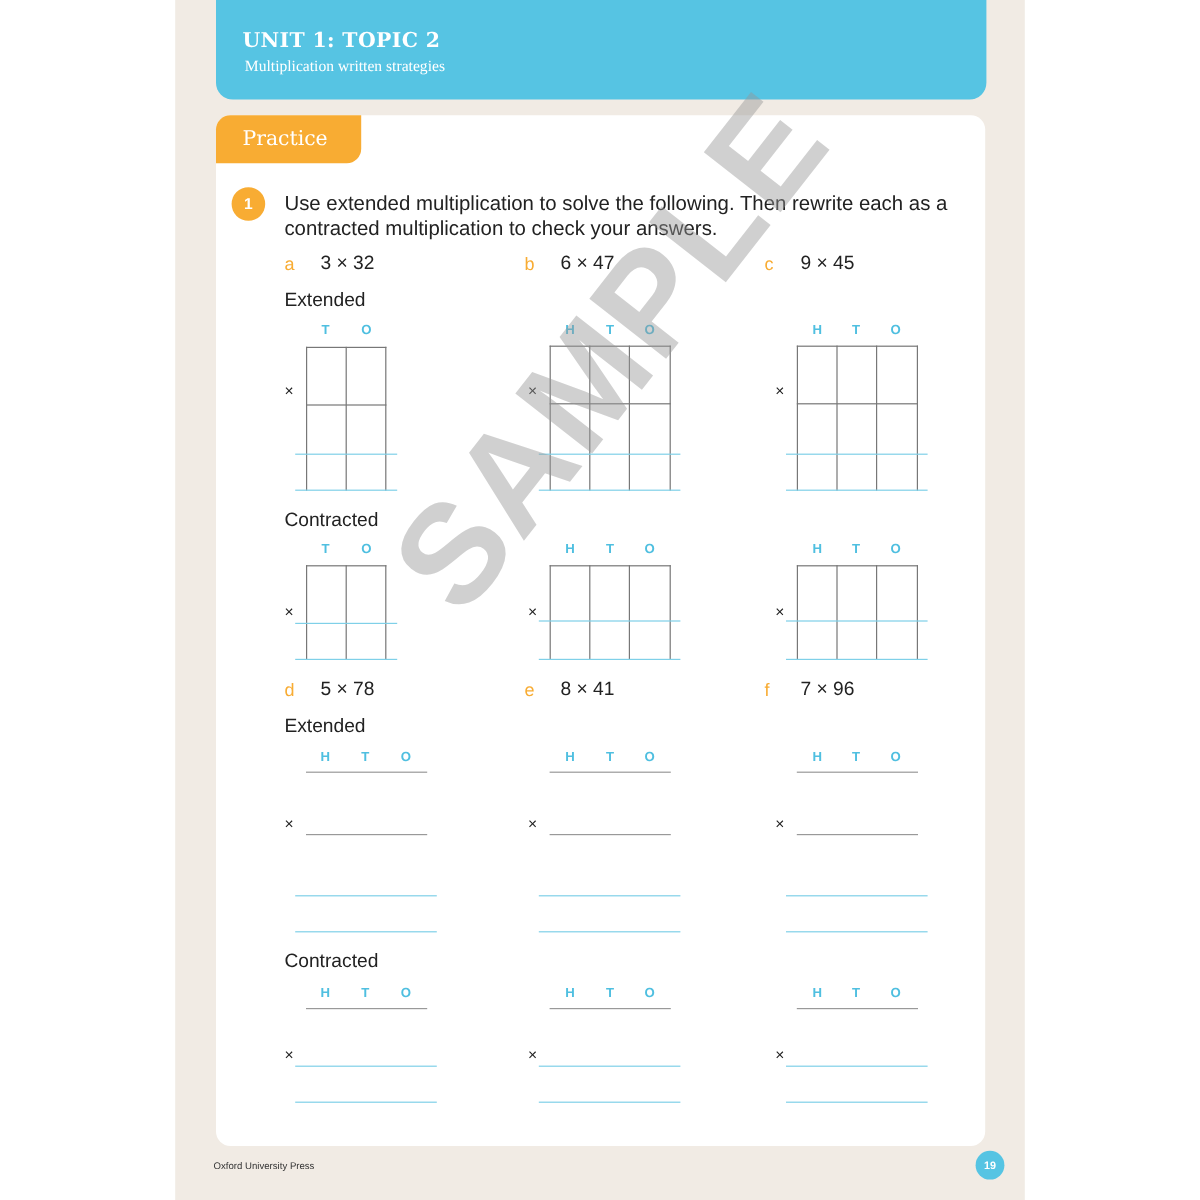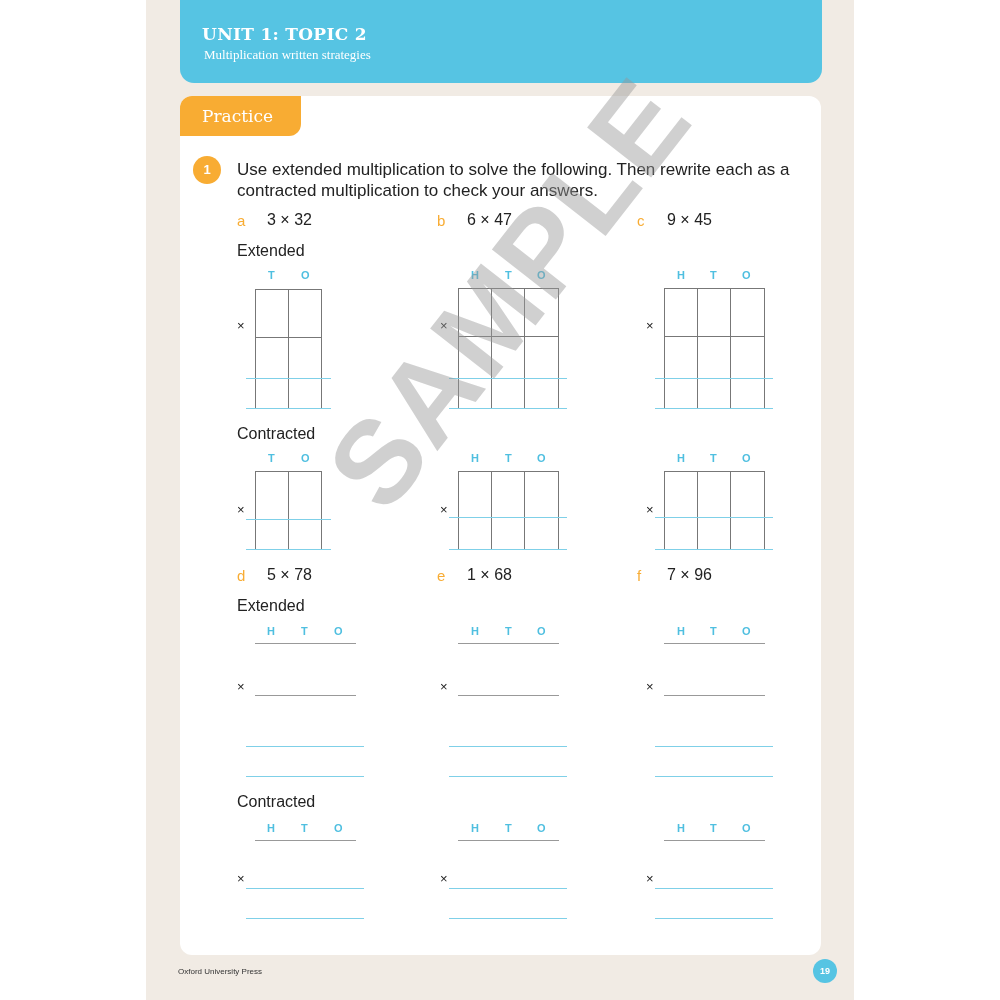--- a/index.html
+++ b/index.html
@@ -131,21 +131,21 @@
   <div class="vl" style="left:730px;top:471px;height:79px;"></div>
   <div class="vl" style="left:764px;top:471px;height:79px;"></div>
   <div class="hl" style="left:664px;top:471px;width:101px;"></div>
   <div class="bl" style="left:655px;top:517px;width:118px;"></div>
   <div class="bl" style="left:655px;top:549px;width:118px;"></div>
 </div>
 
 <span class="letter" style="left:237px;top:567px;">d</span>
 <span class="expr" style="left:267px;top:566px;">5 × 78</span>
 <span class="letter" style="left:437px;top:567px;">e</span>
-<span class="expr" style="left:467px;top:566px;">1 × 68</span>
+<span class="expr" style="left:467px;top:566px;">8 × 41</span>
 <span class="letter" style="left:637px;top:567px;">f</span>
 <span class="expr" style="left:667px;top:566px;">7 × 96</span>
 
 <div class="label" style="left:237px;top:597px;">Extended</div>
 
 <div>
   <span class="pv" style="left:267px;top:625px;">H</span>
   <span class="pv" style="left:301px;top:625px;">T</span>
   <span class="pv" style="left:334px;top:625px;">O</span>
   <div class="glines" style="left:255px;top:643px;width:101px;"></div>

